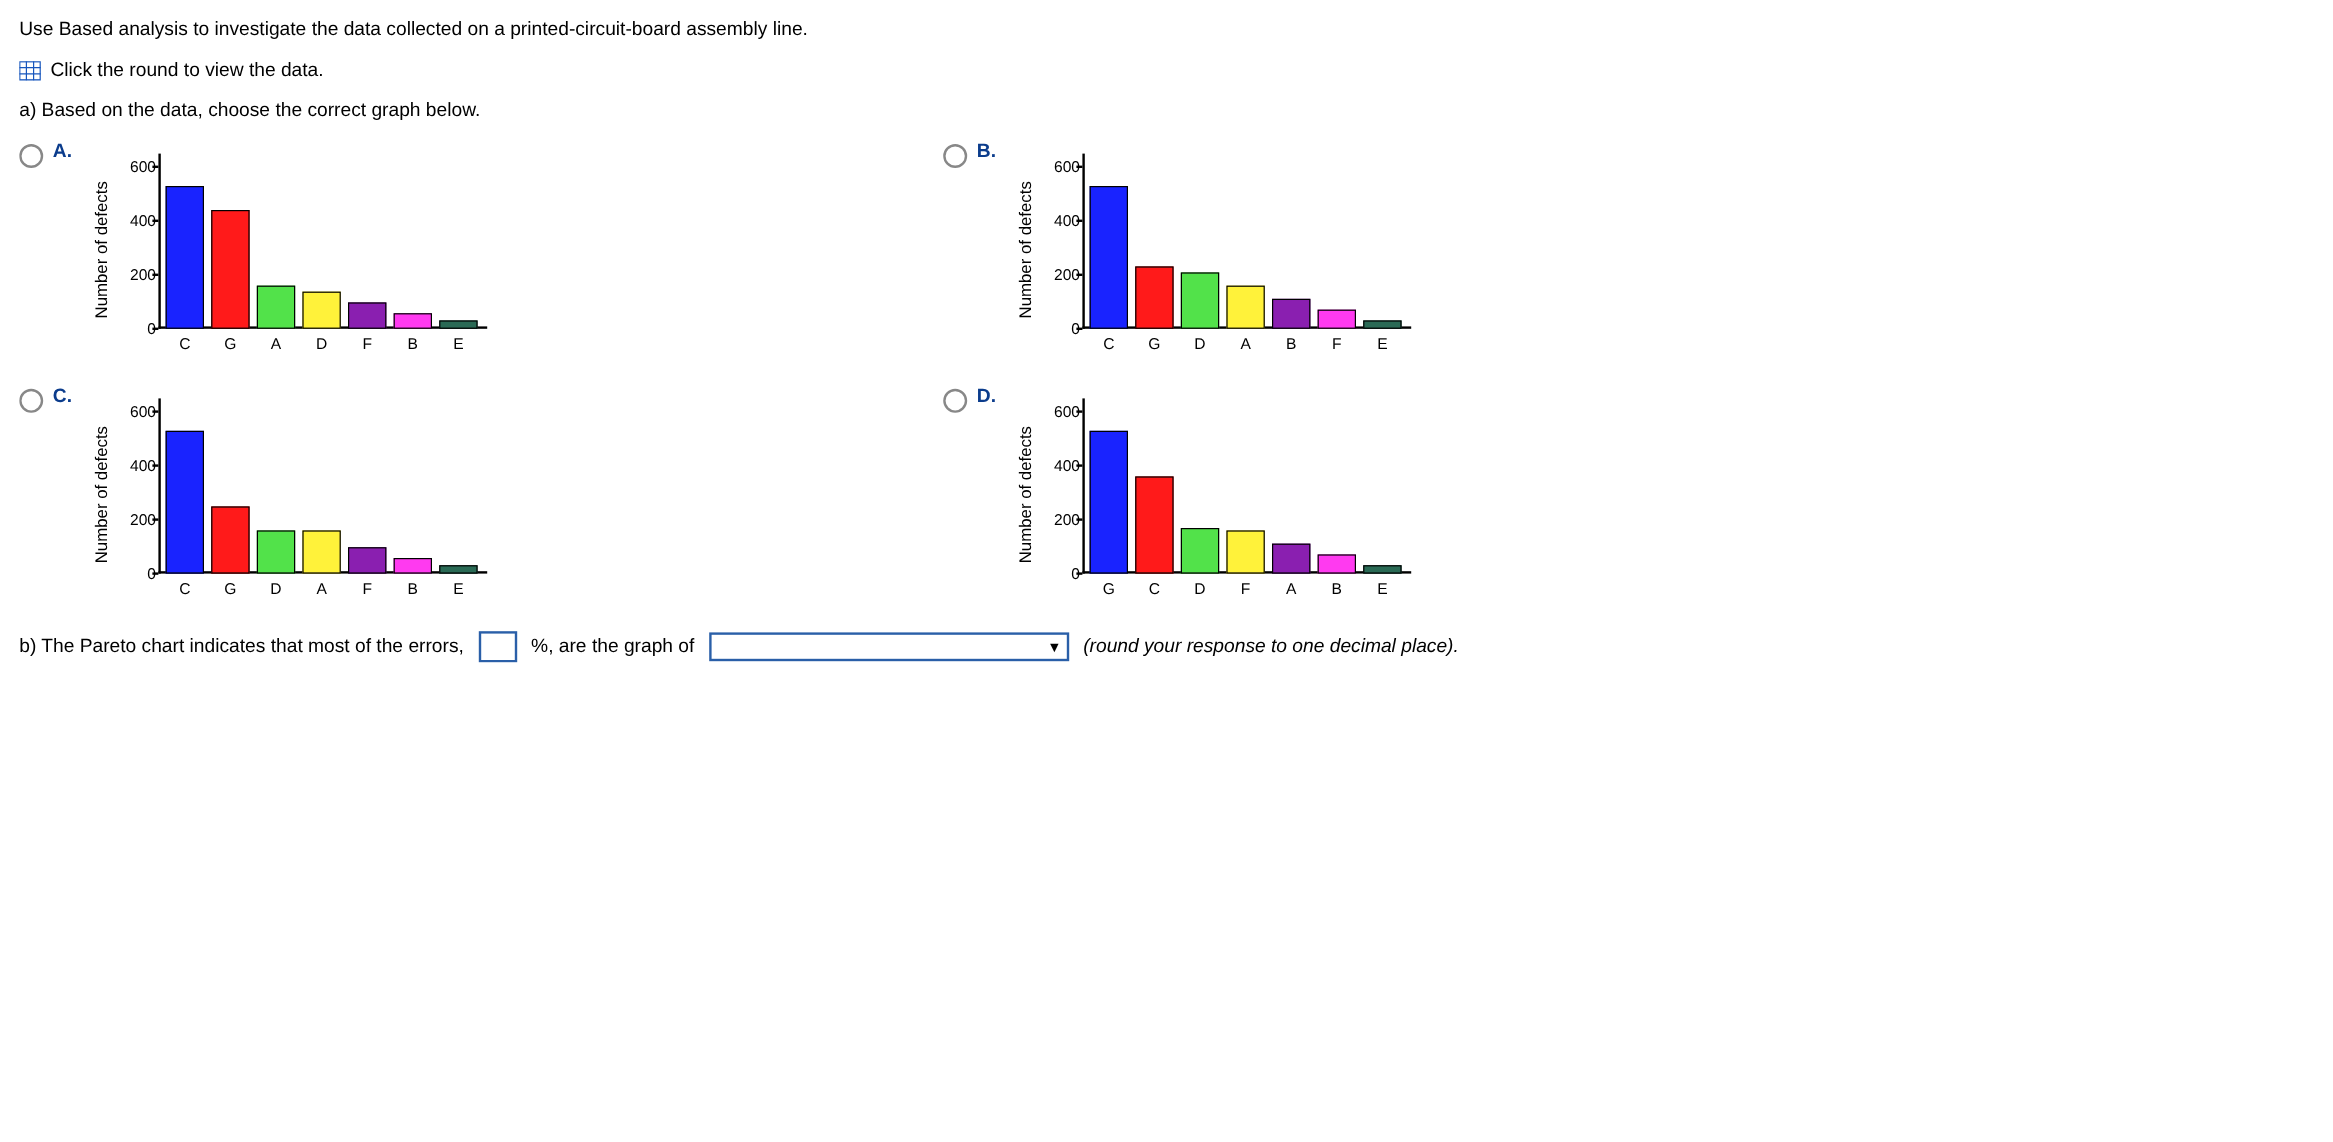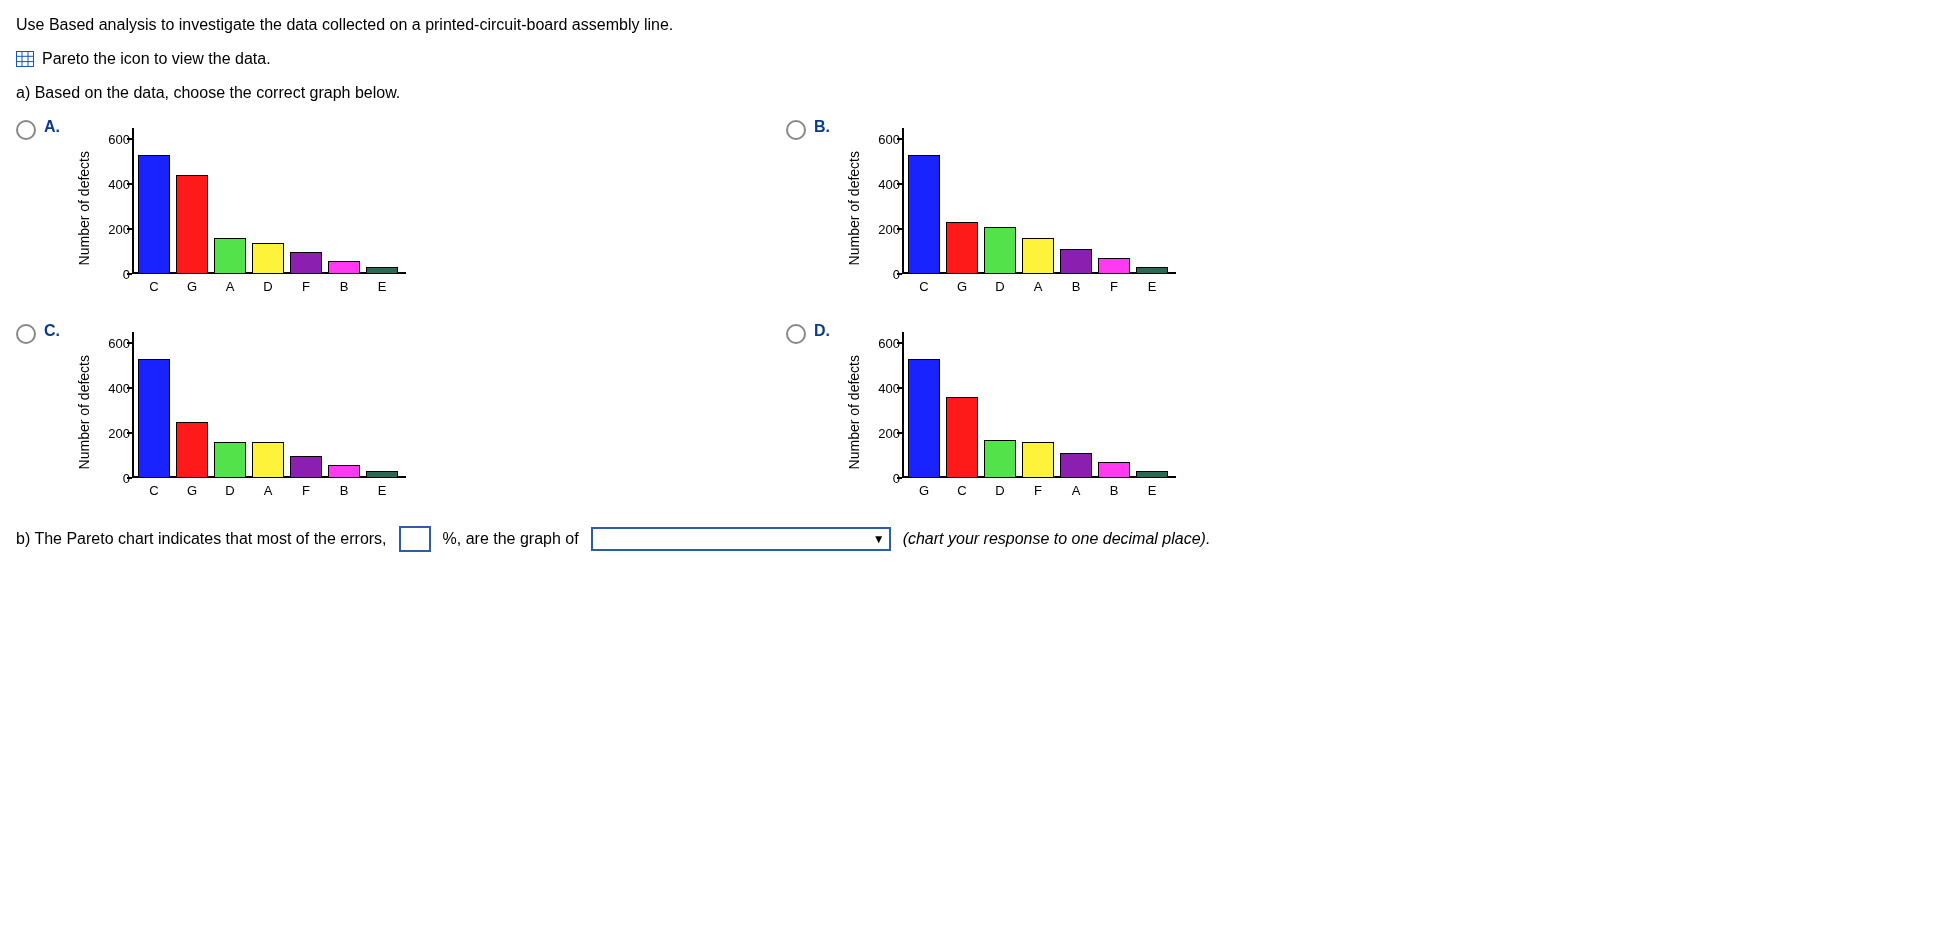--- a/index.html
+++ b/index.html
@@ -144,21 +144,21 @@
 <div class="data-link-row">
   <span class="grid-icon">
     <svg width="18" height="16" viewBox="0 0 18 16">
       <rect x="0" y="0" width="18" height="16" fill="#fff" stroke="#1756bd" stroke-width="2"></rect>
       <line x1="6" y1="0" x2="6" y2="16" stroke="#1756bd" stroke-width="1"></line>
       <line x1="12" y1="0" x2="12" y2="16" stroke="#1756bd" stroke-width="1"></line>
       <line x1="0" y1="5.3" x2="18" y2="5.3" stroke="#1756bd" stroke-width="1"></line>
       <line x1="0" y1="10.6" x2="18" y2="10.6" stroke="#1756bd" stroke-width="1"></line>
     </svg>
   </span>
-  <span>Pareto the icon to view the data.</span>
+  <span>Click the round to view the data.</span>
 </div>
 
 <div class="part-label">a) Based on the data, choose the correct graph below.</div>
 
 <div class="options-grid" id="options-grid">
     <div class="option">
       <div class="radio-circle"></div>
       <div class="option-label">A.</div>
       <div class="chart-wrap">
         <div class="ylabel">Number of defects</div>
@@ -291,14 +291,14 @@
     </div>
   </div>
 
 <div class="part-b">
   <span>b) The Pareto chart indicates that most of the errors,</span>
   <span class="input-box"></span>
   <span>%, are the graph of</span>
   <span class="select-box">
     <span class="select-arrow">▼</span>
   </span>
-  <span class="italic">(chart your response to one decimal place).</span>
+  <span class="italic">(round your response to one decimal place).</span>
 </div>
 
 </body></html>

